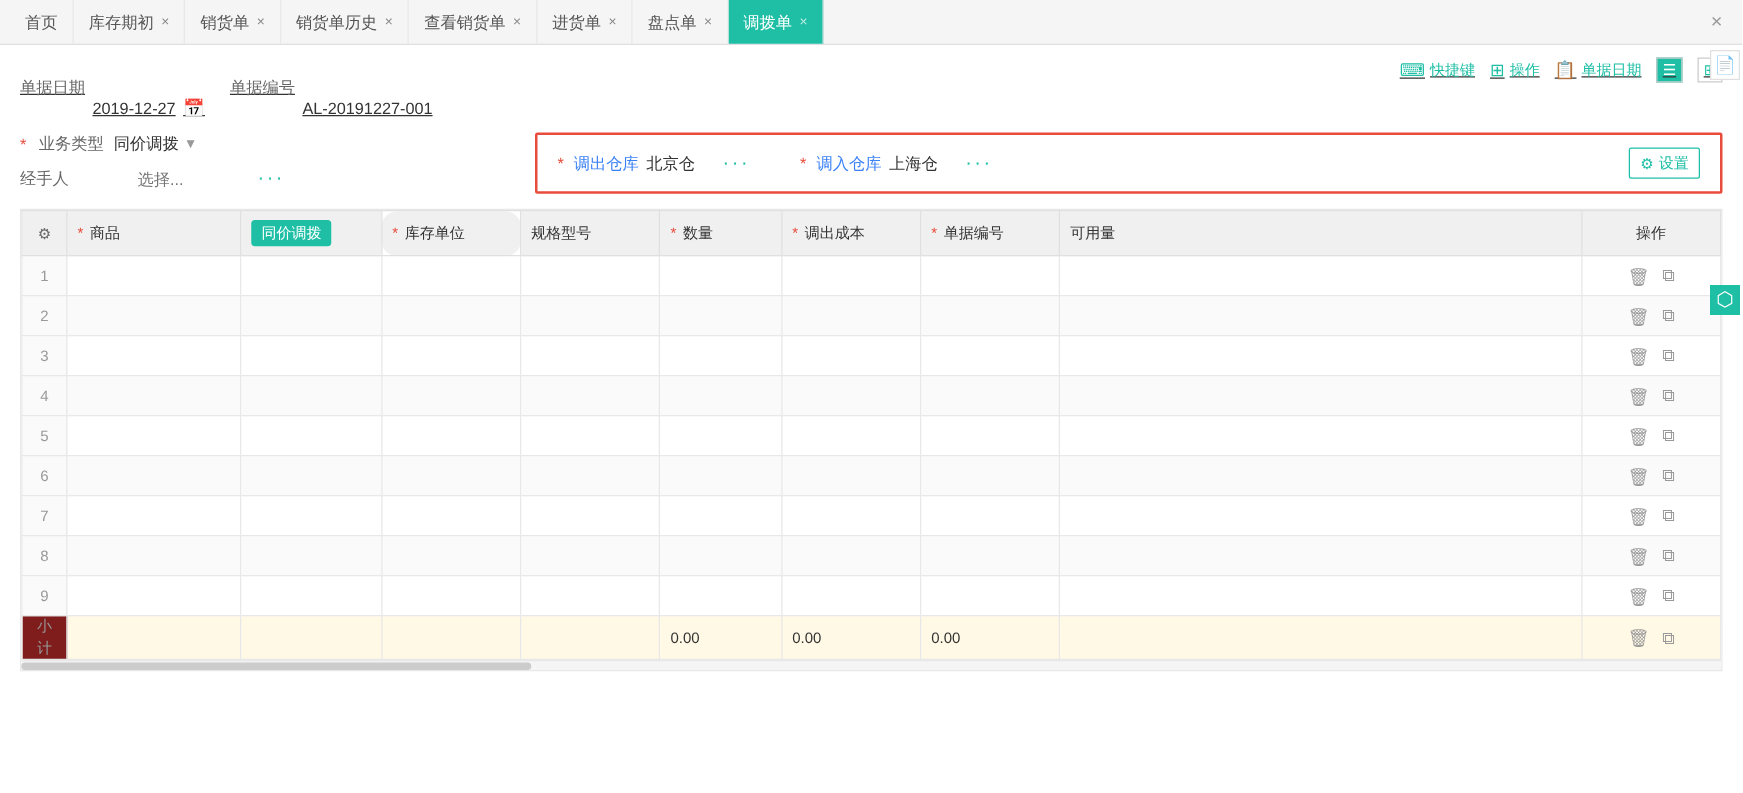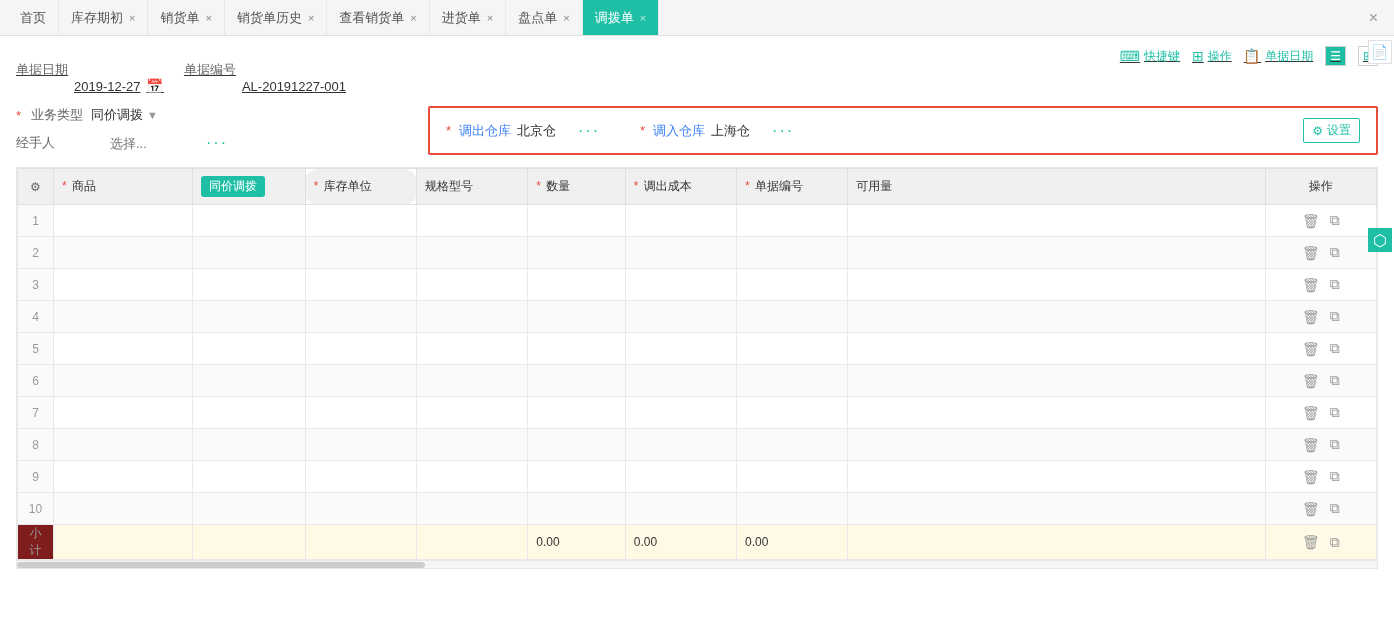--- a/index.html
+++ b/index.html
@@ -601,37 +601,20 @@
         <td></td>
         <td></td>
         <td style="text-align:center;">
           <div class="action-cell">
             <span class="icon-btn" title="删除">🗑</span>
             <span class="icon-btn" title="复制">⧉</span>
           </div>
         </td>
       </tr>
           <tr>
-        <td class="row-num">10</td>
-        <td></td>
-        <td></td>
-        <td></td>
-        <td></td>
-        <td></td>
-        <td></td>
-        <td></td>
-        <td></td>
-        <td style="text-align:center;">
-          <div class="action-cell">
-            <span class="icon-btn" title="删除">🗑</span>
-            <span class="icon-btn" title="复制">⧉</span>
-          </div>
-        </td>
-      </tr>
-          <tr>
         <td class="row-num" style="background:#7f1d1d;">小计</td>
         <td style="background:#fff9e6;"></td>
         <td style="background:#fff9e6;"></td>
         <td style="background:#fff9e6;"></td>
         <td style="background:#fff9e6;"></td>
         <td style="background:#fff9e6;">0.00</td>
         <td style="background:#fff9e6;">0.00</td>
         <td style="background:#fff9e6;">0.00</td>
         <td style="background:#fff9e6;"></td>
         <td style="background:#fff9e6;; text-align:center;">

